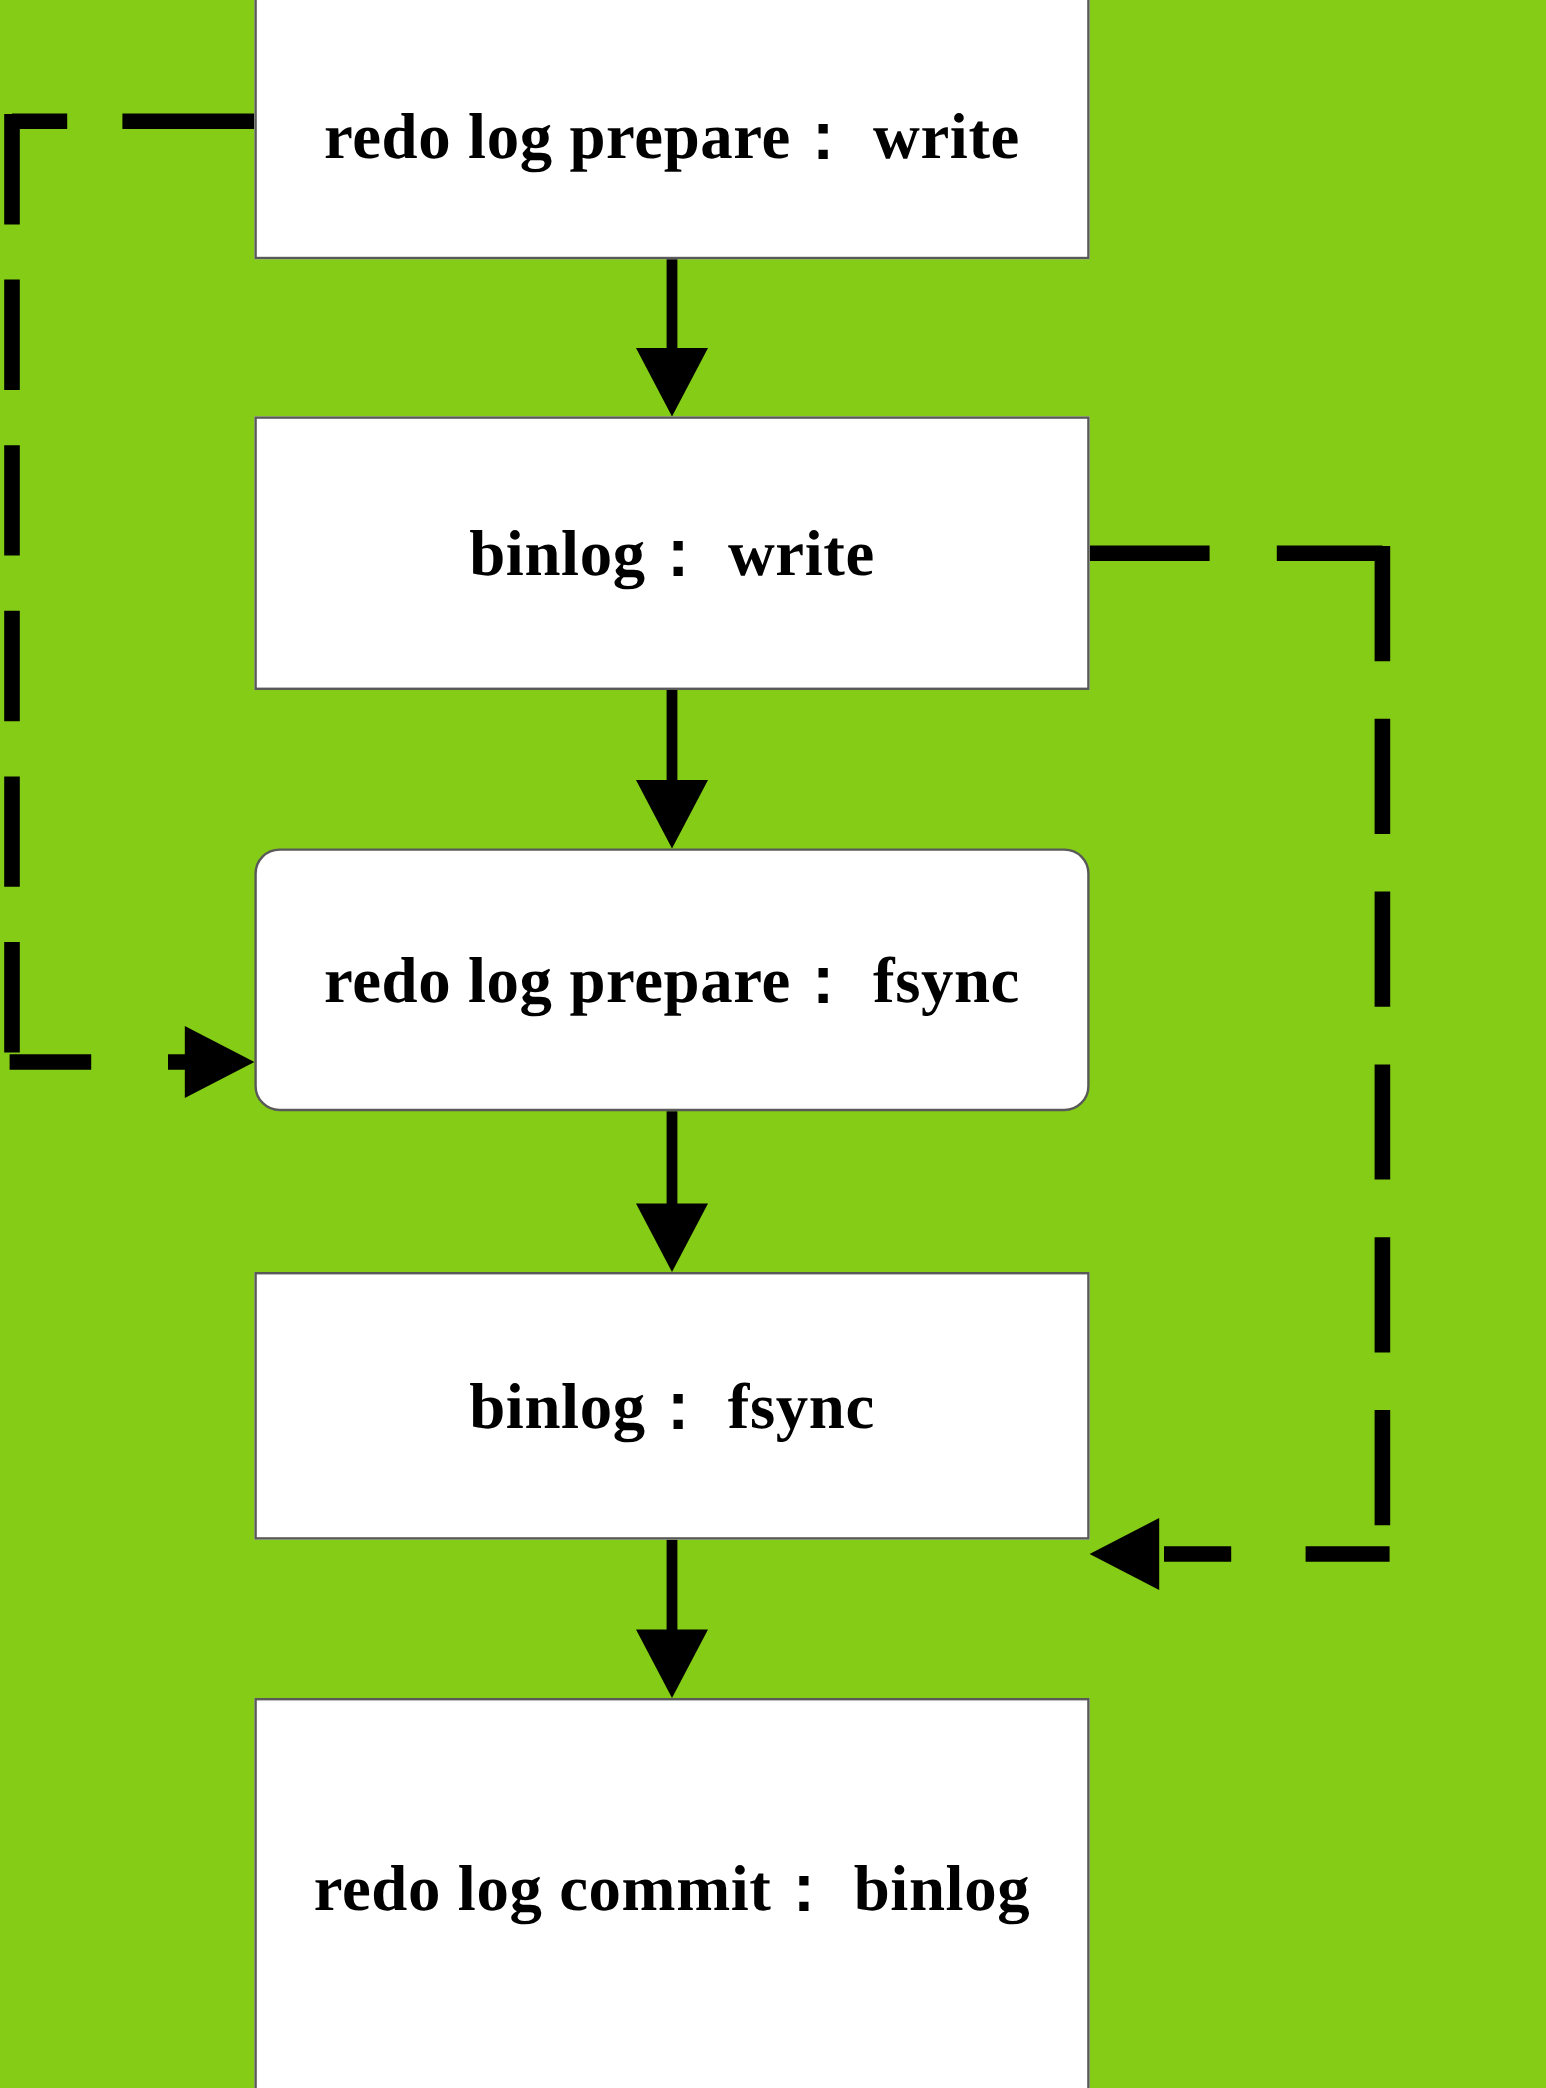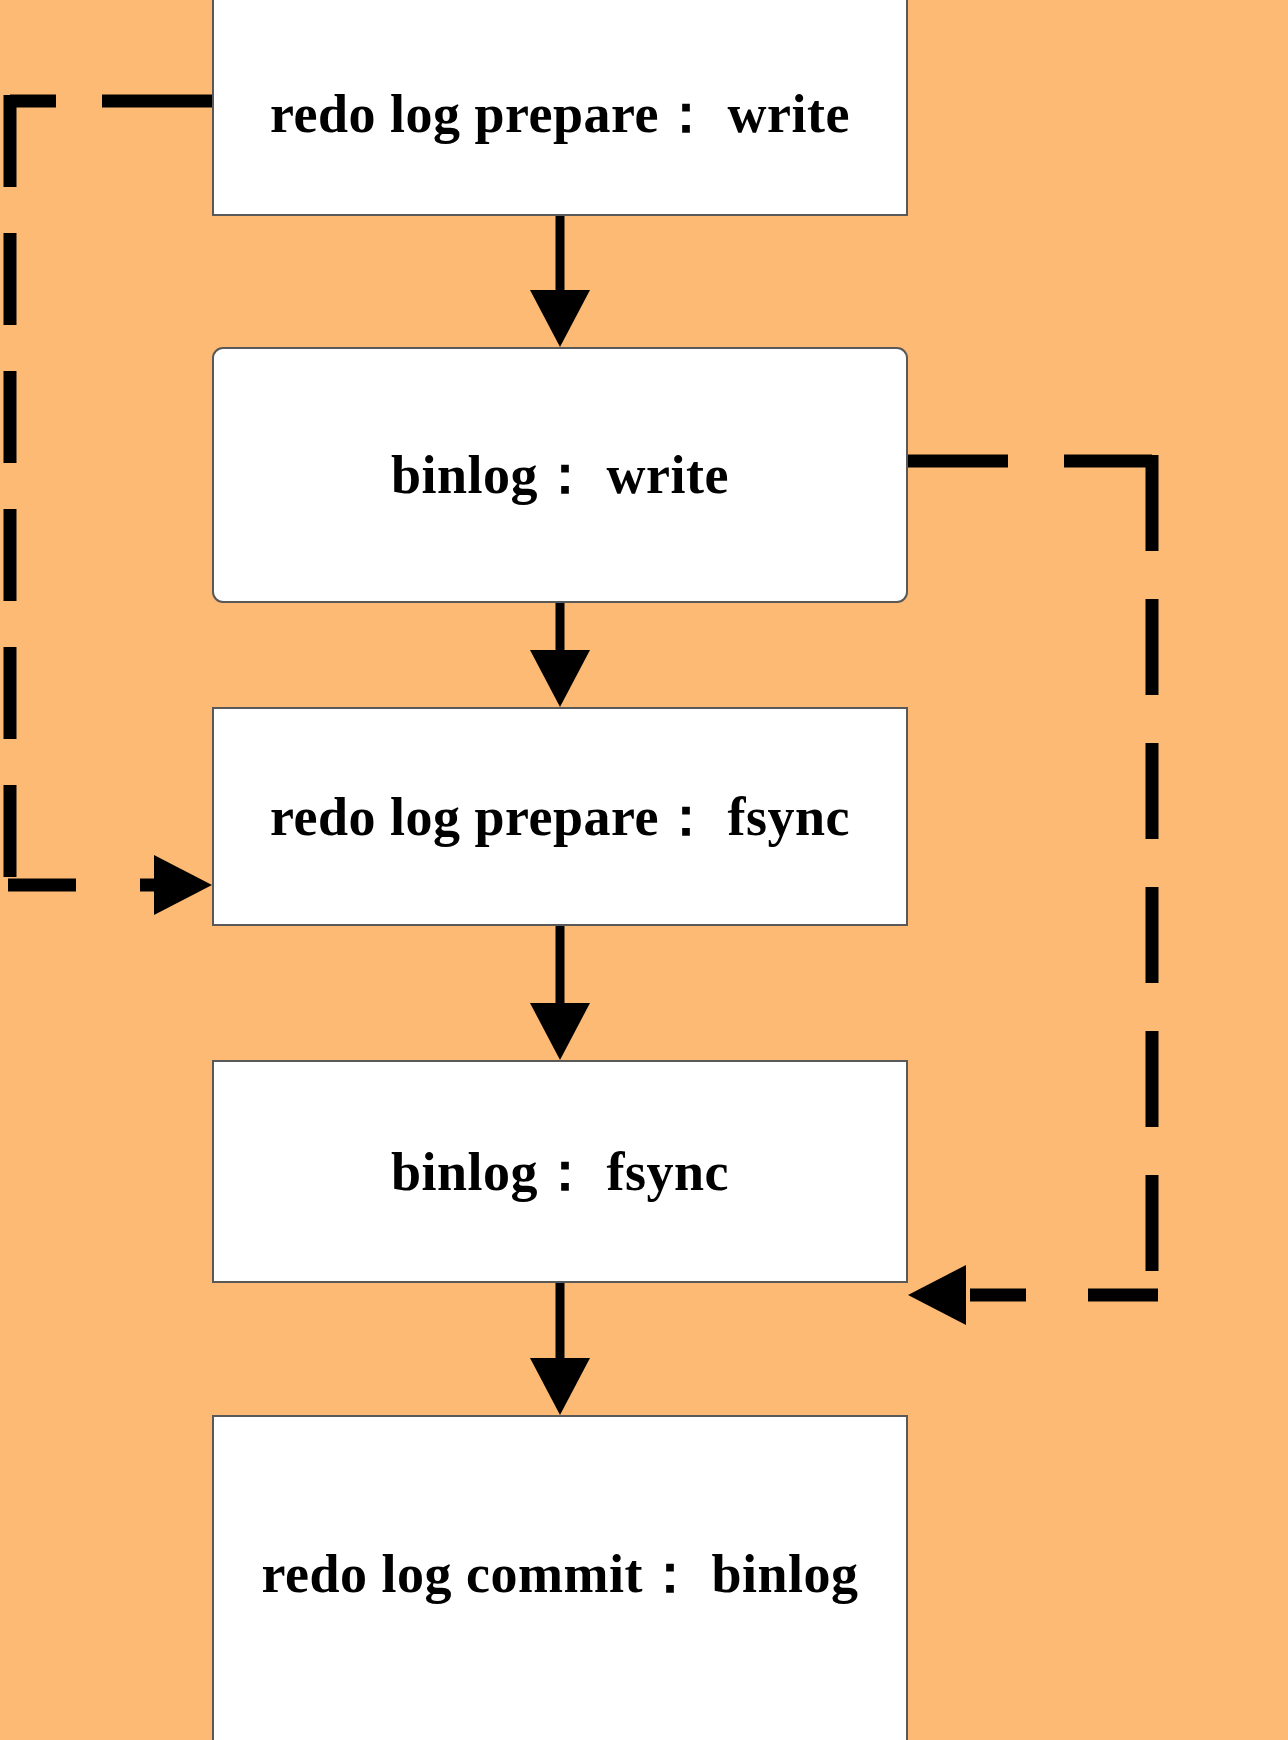--- a/index.html
+++ b/index.html
@@ -7,21 +7,21 @@
     padding: 0;
     background: #ffffff;
   }
   body {
     font-family: "Liberation Serif", "DejaVu Serif", serif;
   }
   #canvas {
     position: relative;
     width: 1288px;
     height: 1740px;
-    background: #fdba74;
+    background: #84cc16;
     overflow: hidden;
   }
   .flow-svg {
     position: absolute;
     left: 0;
     top: 0;
     width: 1288px;
     height: 1740px;
   }
   .node-box {
@@ -92,25 +92,25 @@
       <path d="M 1158 1295 L 970 1295" stroke="#000000" stroke-width="13" fill="none" stroke-dasharray="70 62" stroke-linecap="butt"></path>
 
       <polygon points="908,1295 966,1265 966,1325" fill="#000000"></polygon>
     </g>
   </svg>
 
   <div class="node-box" style="left:212px; top:-40px; width:696px; height:256px;">
     <span class="node-label" style="margin-top:52px;">redo log prepare： write</span>
   </div>
 
-  <div class="node-box" style="left:212px; top:347px; width:696px; height:256px;border-radius:11px;">
+  <div class="node-box" style="left:212px; top:347px; width:696px; height:228px;">
     <span class="node-label">binlog： write</span>
   </div>
 
-  <div class="node-box" style="left:212px; top:707px; width:696px; height:219px;">
+  <div class="node-box" style="left:212px; top:707px; width:696px; height:219px;border-radius:21px;">
     <span class="node-label">redo log prepare： fsync</span>
   </div>
 
   <div class="node-box" style="left:212px; top:1060px; width:696px; height:223px;">
     <span class="node-label">binlog： fsync</span>
   </div>
 
   <div class="node-box" style="left:212px; top:1415px; width:696px; height:365px;">
     <span class="node-label" style="margin-top:-48px;">redo log commit： binlog</span>
   </div>

